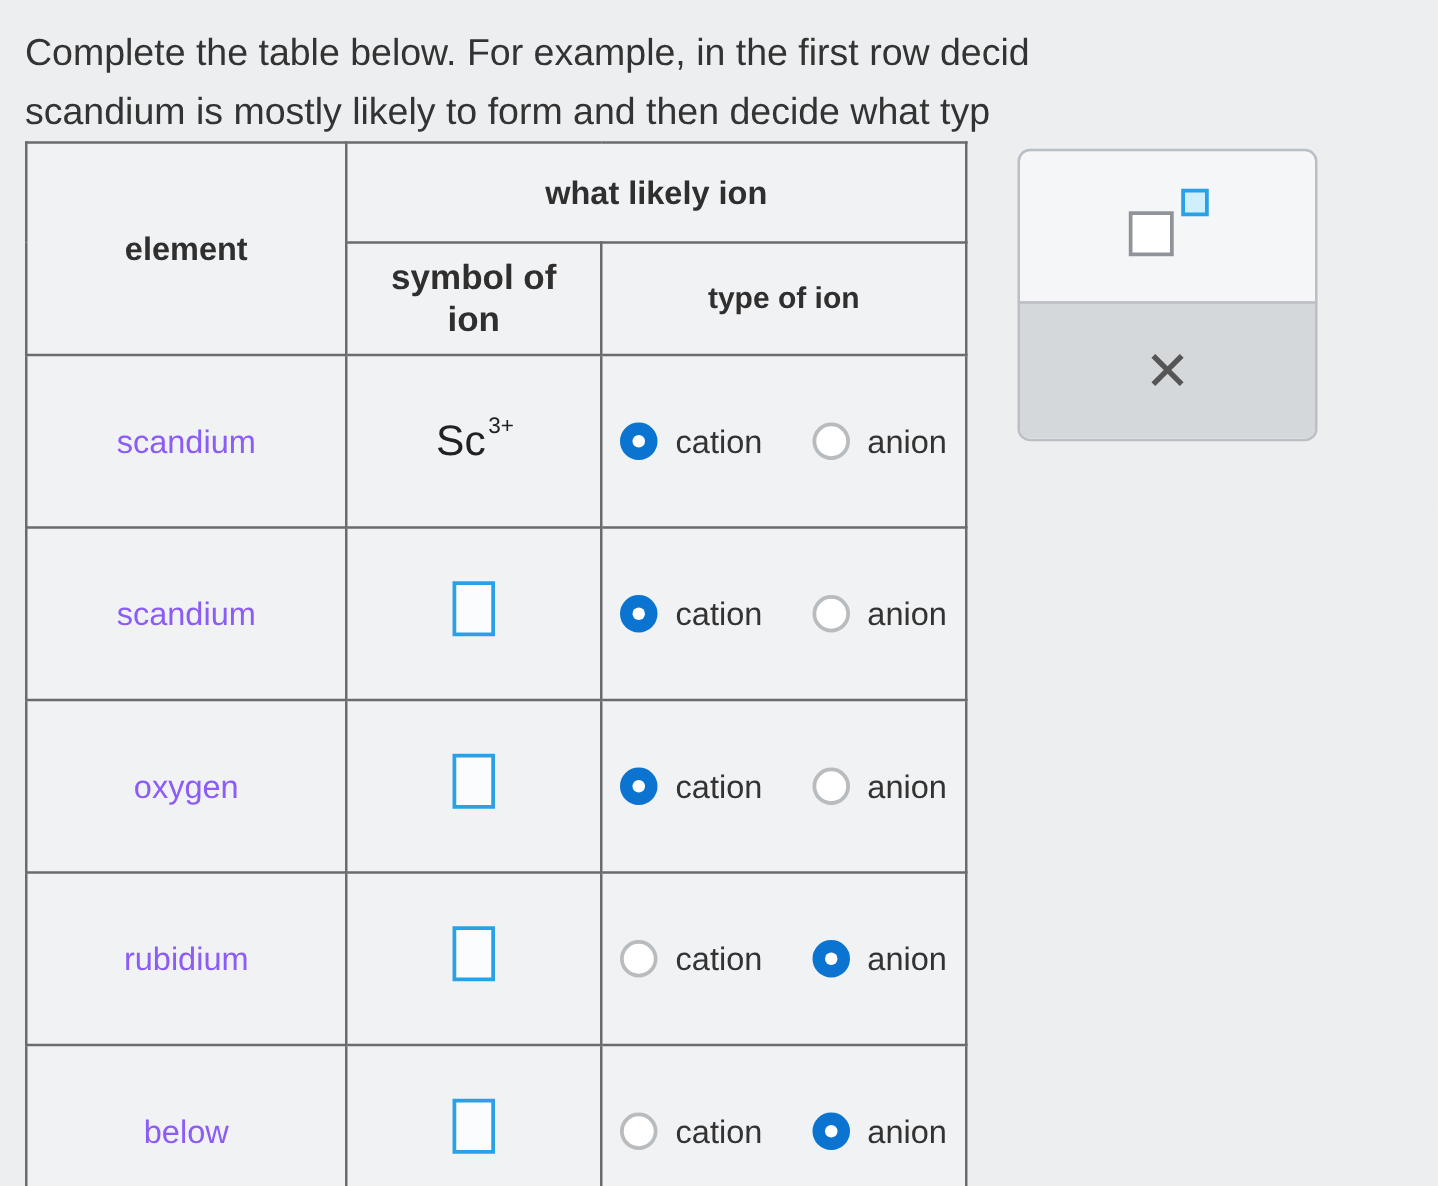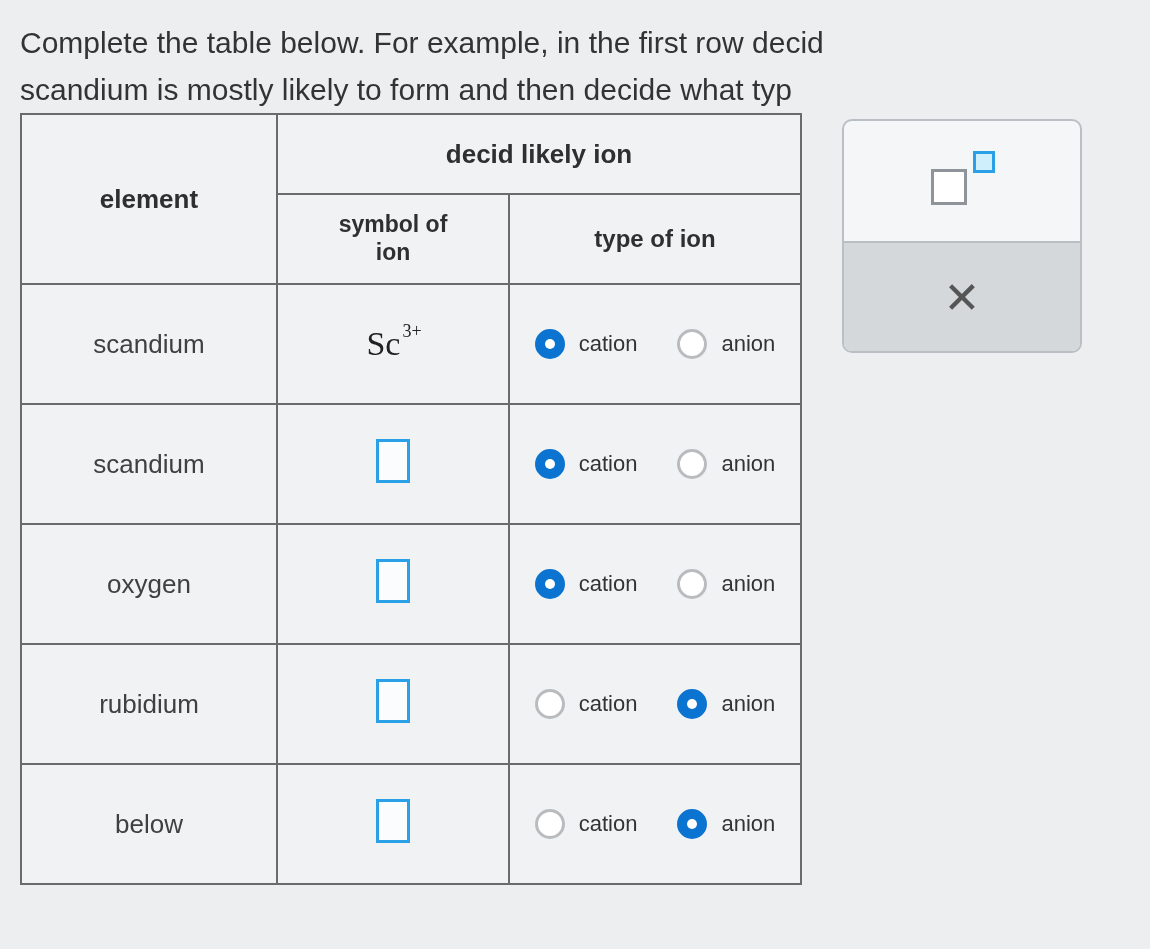--- a/index.html
+++ b/index.html
@@ -41,61 +41,61 @@
   }
   .th-element {
     width: 256px;
     height: 170px;
   }
   .th-most-likely {
     height: 80px;
     font-size: 26px;
   }
   .th-symbol {
-    width: 232px;
+    width: 204px;
     height: 90px;
-    font-size: 23px;
+    font-size: 28px;
     line-height: 1.2;
   }
   .th-type {
     width: 292px;
     height: 90px;
     font-size: 24px;
   }
   td.element-cell {
-    height: 120px;
-    font-size: 26px;
-    color: #404040;
+    height: 138px;
+    font-size: 26px;
+    color: #8b5cf6;
   }
   td.symbol-cell {
     font-size: 30px;
     font-family: "Times New Roman", serif;
     color: #222;
   }
   .ion-symbol {
     display: inline-block;
     position: relative;
-    font-family: Liberation Serif, serif;
+    font-family: Liberation Sans, sans-serif;
   }
   .ion-symbol .base { font-size: 34px; }
   .ion-symbol .sup {
     font-size: 18px;
     position: relative;
     top: -18px;
     left: 2px;
   }
   .input-box {
     display: inline-block;
     width: 34px;
     height: 44px;
     border: 3px solid #2aa0e6;
     background: #fafcfe;
   }
   td.type-cell {
-    font-size: 22px;
+    font-size: 26px;
     color: #333;
   }
   .radio-row {
     display: flex;
     justify-content: center;
     align-items: center;
     gap: 40px;
   }
   .radio-opt {
     display: flex;
@@ -181,21 +181,21 @@
   <span>Complete the table below. For example, in the first row decid</span><br>
   <span>scandium is mostly likely to form and then decide what typ</span>
 </div>
 
 <div class="content-row">
 
   <table class="ion-table">
     <thead>
       <tr>
         <th class="th-element" rowspan="2">element</th>
-        <th class="th-most-likely" colspan="2">decid likely ion</th>
+        <th class="th-most-likely" colspan="2">what likely ion</th>
       </tr>
       <tr>
         <th class="th-symbol">
           <span>symbol of</span><br>
           <span>ion</span>
         </th>
         <th class="th-type">type of ion</th>
       </tr>
     </thead>
     <tbody>

